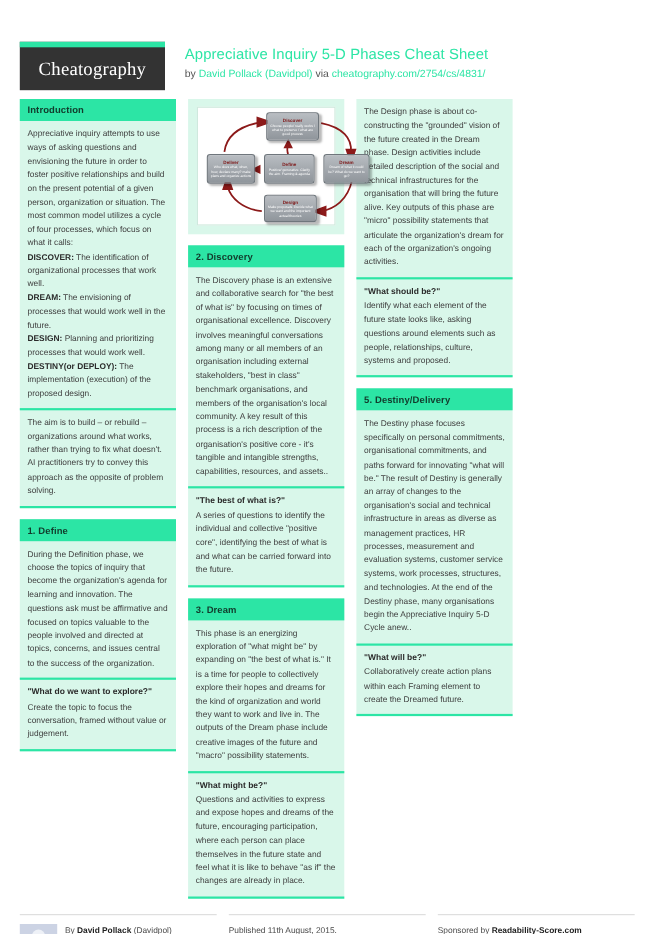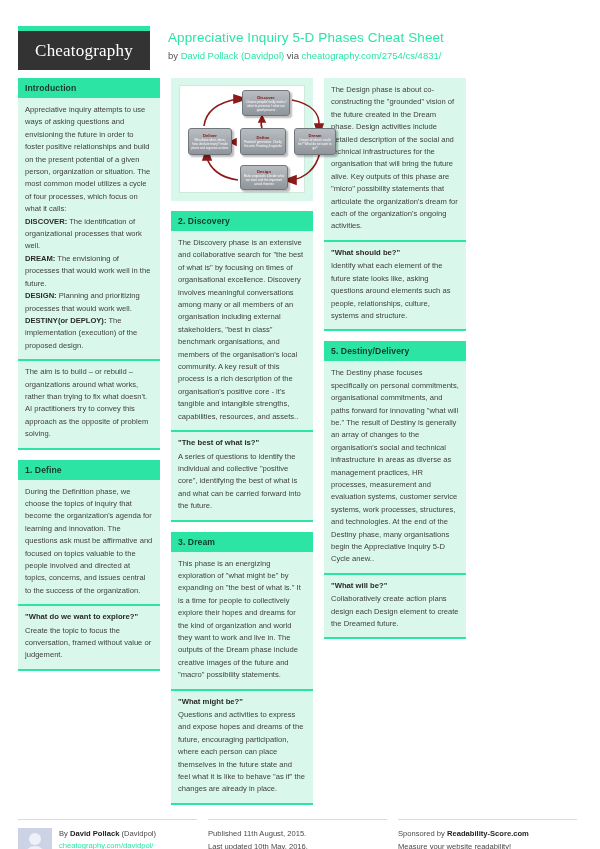--- a/index.html
+++ b/index.html
@@ -3,21 +3,21 @@
 <meta charset="utf-8">
 <style>
   * { box-sizing: border-box; margin: 0; padding: 0; }
   html, body {
     width: 600px; height: 849px;
     background: #ffffff;
     font-family: "Liberation Sans", sans-serif;
     color: #3d3d3d;
     overflow: hidden;
   }
-  .page { width: 600px; height: 849px; position: relative; padding: 4px 18px; }
+  .page { width: 600px; height: 849px; position: relative; padding: 16px 18px; }
 
   
   .header { display: flex; align-items: flex-start; padding-top: 22px; height: 68px; }
   .logo-box {
     width: 132px; height: 44px;
     background: #333333;
     border-top: 5px solid #2CE5A5;
     display: flex; align-items: center; justify-content: center;
     flex: 0 0 auto;
   }
@@ -227,32 +227,32 @@
     </div>
 
     <div class="col">
 
       <div class="card">
         <div class="card-body">
           <p>The Design phase is about co-constructing the "grounded" vision of the future created in the Dream phase. Design activities include detailed description of the social and technical infrastructures for the organisation that will bring the future alive. Key outputs of this phase are "micro" possibility statements that articulate the organization's dream for each of the organization's ongoing activities.</p>
         </div>
         <div class="sub rule-bottom">
           <span class="q">"What should be?"</span>
-          <p>Identify what each element of the future state looks like, asking questions around elements such as people, relationships, culture, systems and structure.</p>
+          <p>Identify what each element of the future state looks like, asking questions around elements such as people, relationships, culture, systems and proposed.</p>
         </div>
       </div>
 
       <div class="card">
         <div class="card-head">5. Destiny/Delivery</div>
         <div class="card-body">
           <p>The Destiny phase focuses specifically on personal commitments, organisational commitments, and paths forward for innovating "what will be." The result of Destiny is generally an array of changes to the organisation's social and technical infrastructure in areas as diverse as management practices, HR processes, measurement and evaluation systems, customer service systems, work processes, structures, and technologies. At the end of the Destiny phase, many organisations begin the Appreciative Inquiry 5-D Cycle anew..</p>
         </div>
         <div class="sub rule-bottom">
           <span class="q">"What will be?"</span>
-          <p>Collaboratively create action plans design each Design element to create the Dreamed future.</p>
+          <p>Collaboratively create action plans within each Framing element to create the Dreamed future.</p>
         </div>
       </div>
 
     </div>
   </div>
 
   <div class="footer">
 
     <div class="fcol">
       <div class="avatar"></div>

